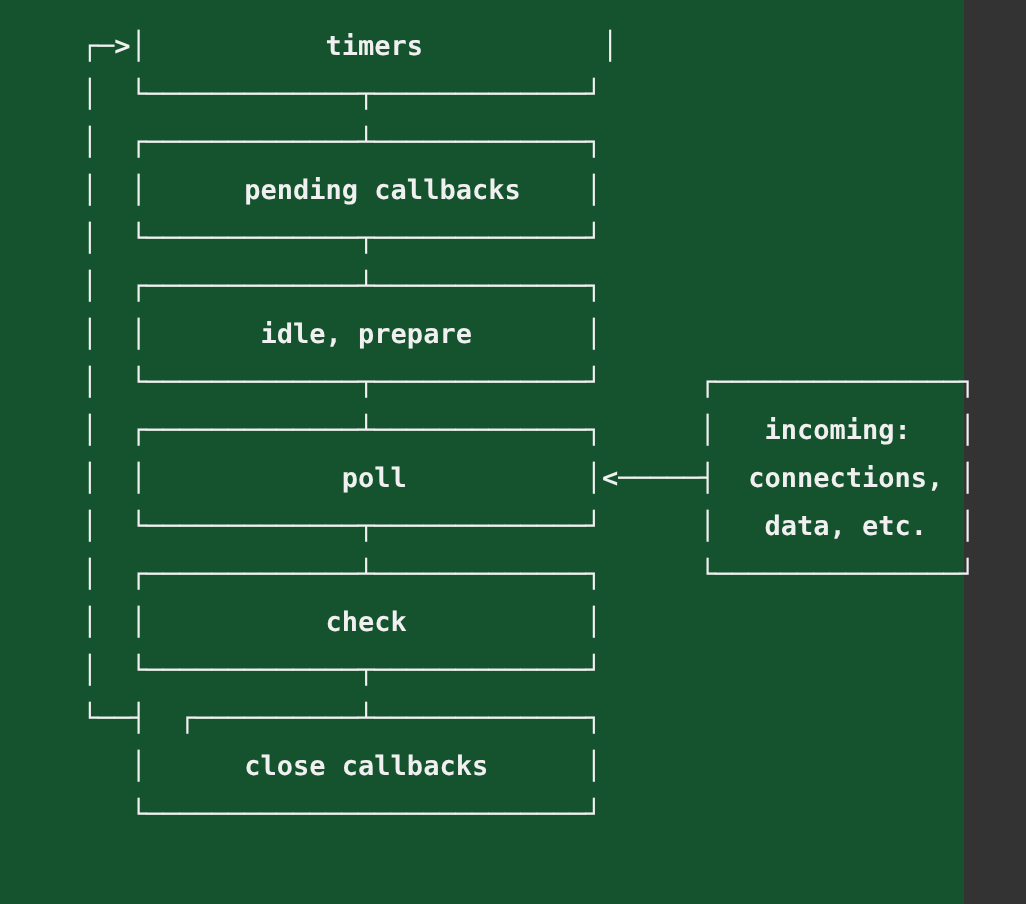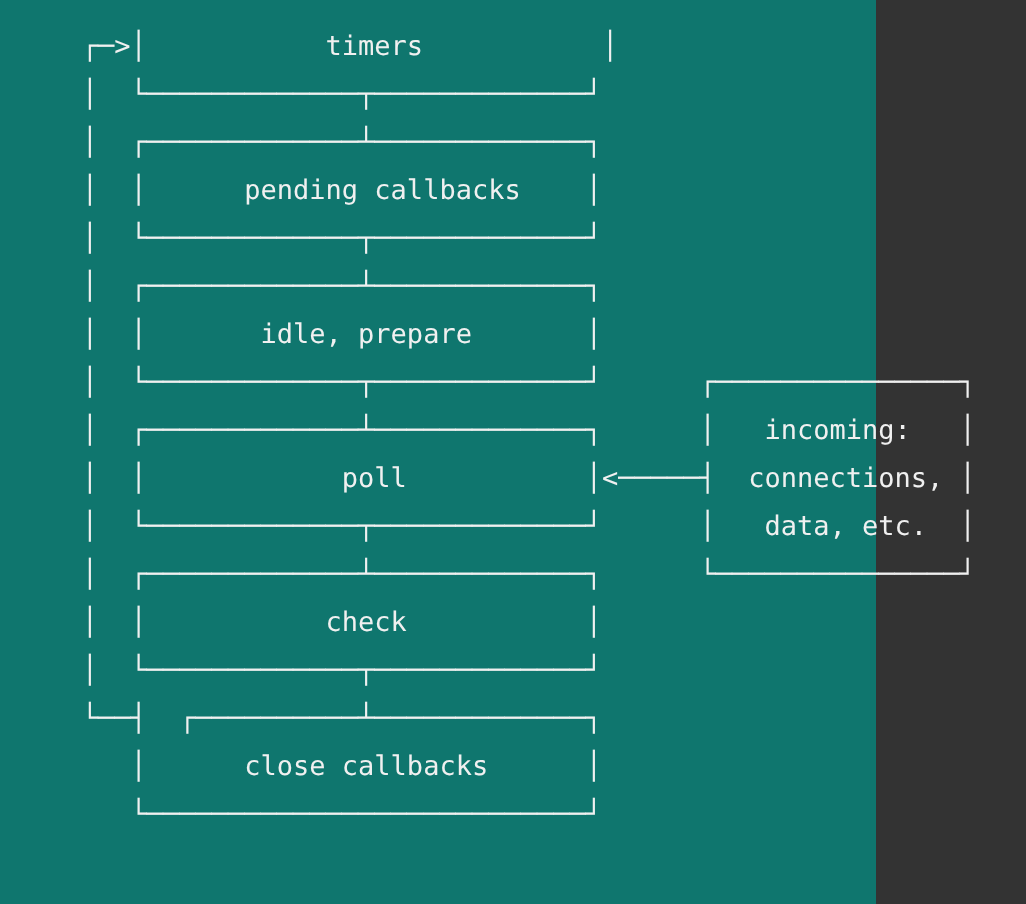--- a/index.html
+++ b/index.html
@@ -9,23 +9,24 @@
   }
   body {
     width: 1026px;
     height: 904px;
     background: #333333;
     overflow: hidden;
     font-family: "DejaVu Sans Mono", "Liberation Mono", monospace;
   }
   .diagram-canvas {
     position: relative;
-    width: 876px;
+    width: 964px;
     height: 904px;
-    background: #0f766e;
+    background: #14532d;
+    font-weight: bold;
   }
   
   .ascii-art {
     position: absolute;
     left: 33px;
     top: 23px;
     margin: 0;
     padding: 0;
     color: #f0f0f0;
     font-family: "DejaVu Sans Mono", "Liberation Mono", monospace;

